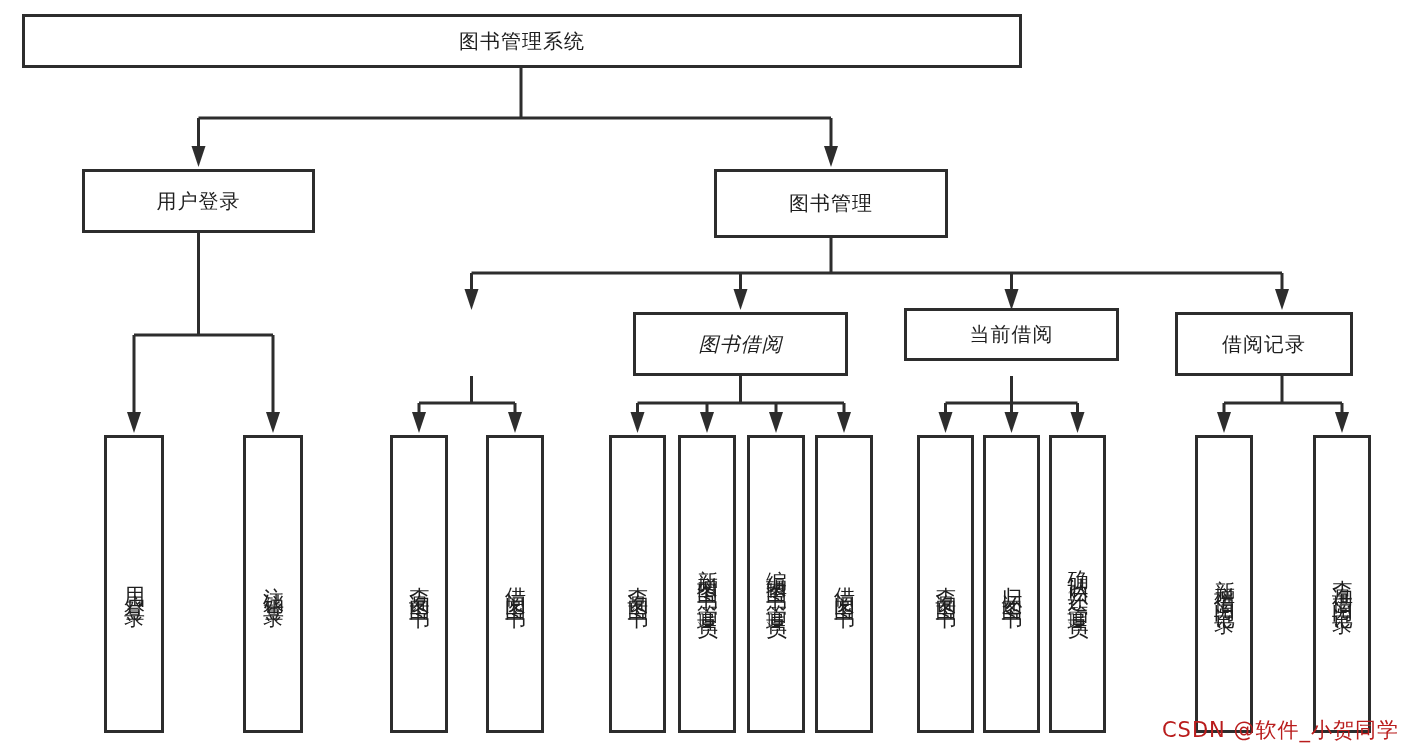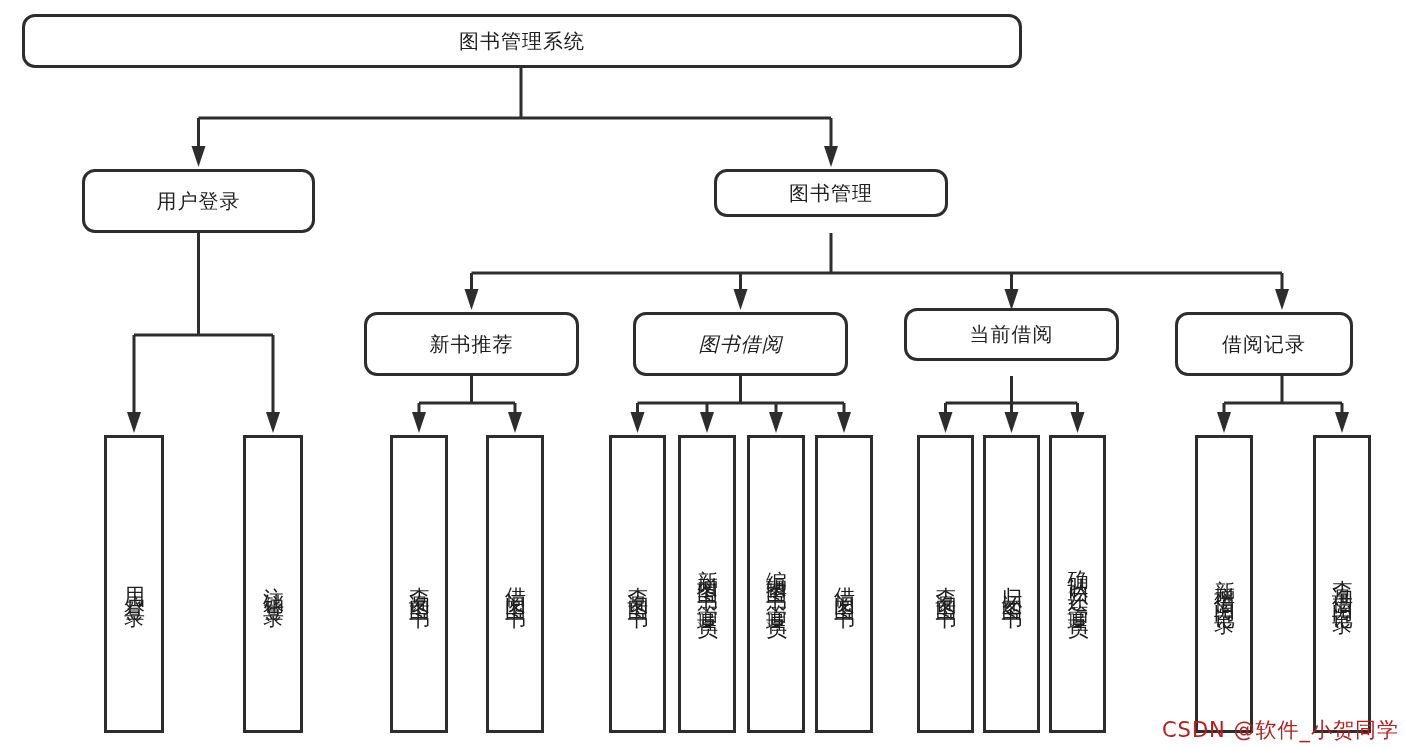--- a/index.html
+++ b/index.html
@@ -29,21 +29,20 @@
     color: #1e1e1e;
     display: flex;
     align-items: center;
     justify-content: center;
     text-align: center;
   }
   .h-node {
     font-size: 20px;
     letter-spacing: 1px;
     white-space: nowrap;
-    border-radius: 13px;
   }
   .leaf {
     writing-mode: vertical-rl;
     text-orientation: mixed;
     font-size: 21px;
     letter-spacing: 7px;
     line-height: 1;
   }
   .watermark {
     position: absolute;
@@ -90,23 +89,22 @@
       <polygon points="1004.5,412 1018.5,412 1011.5,433"></polygon>
       <polygon points="1070.5,412 1084.5,412 1077.5,433"></polygon>
       <polygon points="1217,412 1231,412 1224,433"></polygon>
       <polygon points="1335,412 1349,412 1342,433"></polygon>
     </g>
   </svg>
 
   <div class="node h-node" style="left:22px;top:14px;width:1000px;height:54px;">图书管理系统</div>
 
   <div class="node h-node" style="left:82px;top:169px;width:233px;height:64px;">用户登录</div>
-  <div class="node h-node" style="left:714px;top:169px;width:234px;height:48px;">图书管理</div>
+  <div class="node h-node" style="left:714px;top:169px;width:234px;height:69px;">图书管理</div>
 
-  <div class="node h-node" style="left:364px;top:312px;width:215px;height:64px;">新书推荐</div>
   <div class="node h-node" style="left:633px;top:312px;width:215px;height:64px;font-style:italic;">图书借阅</div>
   <div class="node h-node" style="left:904px;top:308px;width:215px;height:53px;">当前借阅</div>
   <div class="node h-node" style="left:1175px;top:312px;width:178px;height:64px;">借阅记录</div>
 
   <div class="node leaf" style="left:104px;top:435px;width:60px;height:298px;">用户登录</div>
   <div class="node leaf" style="left:243px;top:435px;width:60px;height:298px;">注销登录</div>
 
   <div class="node leaf" style="left:390px;top:435px;width:58px;height:298px;">查询图书</div>
   <div class="node leaf" style="left:486px;top:435px;width:58px;height:298px;">借阅图书</div>
 

